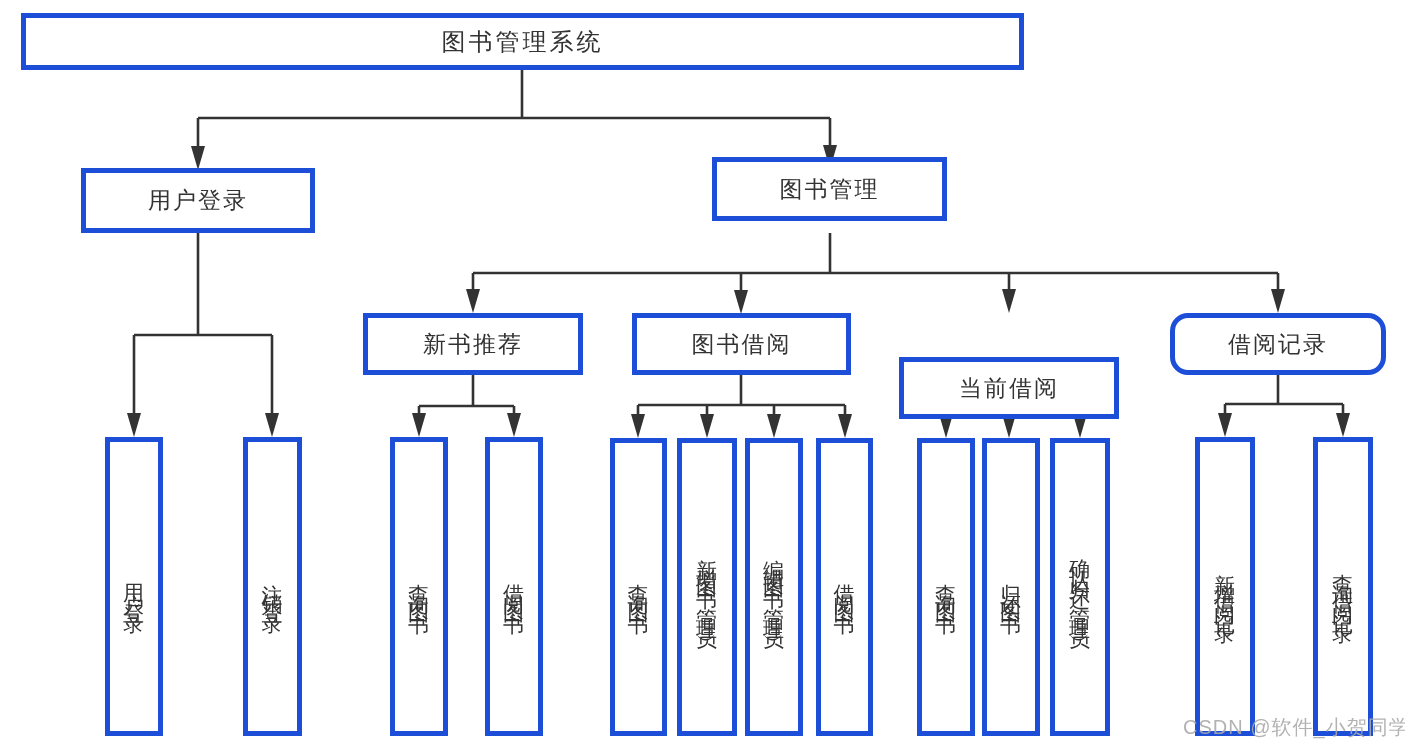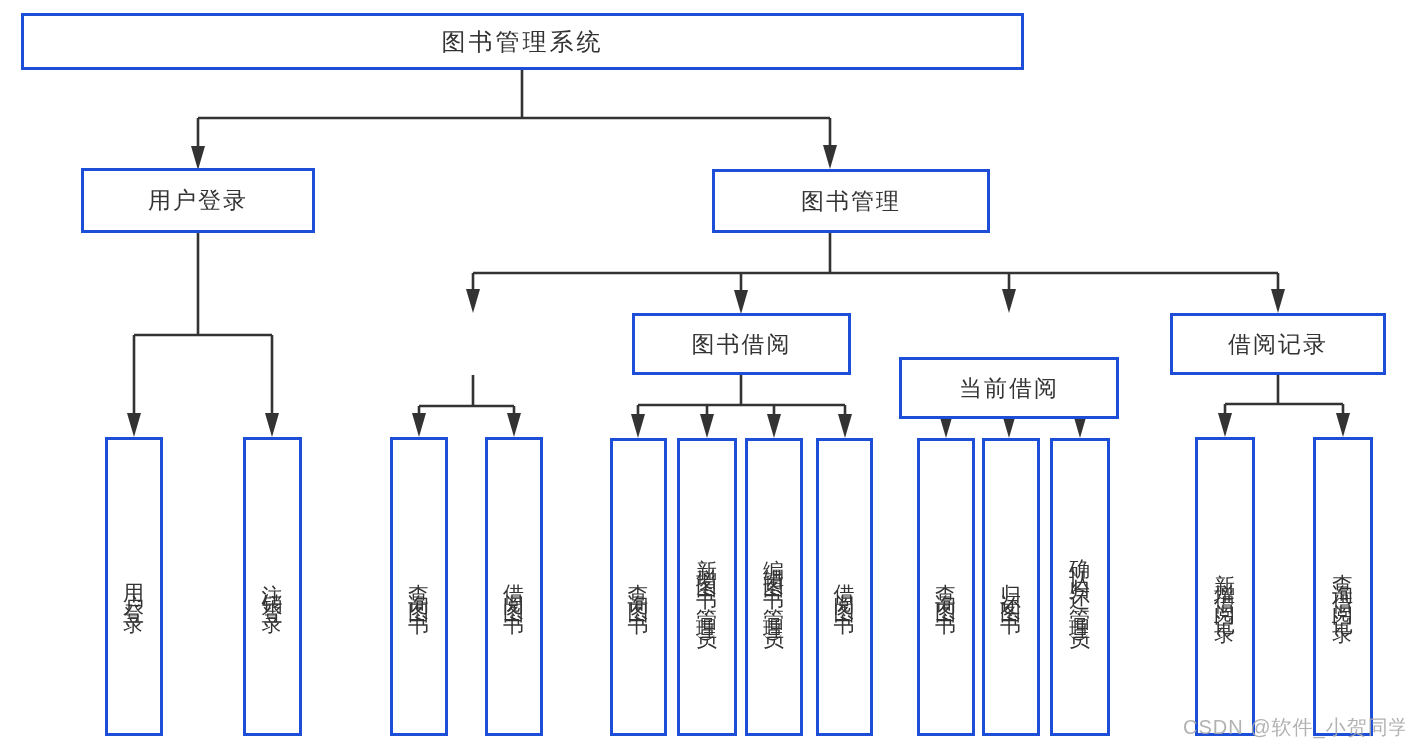--- a/index.html
+++ b/index.html
@@ -7,21 +7,21 @@
     position:relative;
     width:1405px;height:747px;
     background:#ffffff;
     font-family:"Liberation Sans", sans-serif;
     overflow:hidden;
   }
   .connectors{position:absolute;left:0;top:0;width:1405px;height:747px;}
   .node{
     position:absolute;
     box-sizing:border-box;
-    border:3px solid #1d4ed8;
+    border:5px solid #1d4ed8;
     background:#ffffff;
     display:flex;align-items:center;justify-content:center;
     color:#333333;
   }
   .node.h{font-size:23px;letter-spacing:2px;white-space:nowrap;}
   .node.root{font-size:24px;letter-spacing:3px;}
   .node.v{
     writing-mode:vertical-rl;
     font-size:21px;
     letter-spacing:10px;
@@ -106,25 +106,26 @@
       <polygon points="1009,438 1002,414 1016,414"></polygon>
       <polygon points="1080,438 1073,414 1087,414"></polygon>
       <polygon points="1225,437 1218,413 1232,413"></polygon>
       <polygon points="1343,437 1336,413 1350,413"></polygon>
     </g>
   </svg>
 
   <div class="node h root" style="left:21px;top:13px;width:1003px;height:57px;">图书管理系统</div>
 
   <div class="node h" style="left:81px;top:168px;width:234px;height:65px;">用户登录</div>
-  <div class="node h" style="left:712px;top:169px;width:278px;height:64px;">图书管理</div>
+  <div class="node h" style="left:712px;top:157px;width:235px;height:64px;">图书管理</div>
 
+  <div class="node h" style="left:363px;top:313px;width:220px;height:62px;">新书推荐</div>
   <div class="node h" style="left:632px;top:313px;width:219px;height:62px;text-align:right;">图书借阅</div>
   <div class="node h" style="left:899px;top:313px;width:220px;height:62px;margin-top:44px;">当前借阅</div>
-  <div class="node h" style="left:1170px;top:313px;width:216px;height:62px;">借阅记录</div>
+  <div class="node h" style="left:1170px;top:313px;width:216px;height:62px;border-radius:18px;">借阅记录</div>
 
   <div class="node v" style="left:105px;top:437px;width:58px;height:299px;">用户登录</div>
   <div class="node v" style="left:243px;top:437px;width:59px;height:299px;">注销登录</div>
 
   <div class="node v" style="left:390px;top:437px;width:58px;height:299px;">查询图书</div>
   <div class="node v" style="left:485px;top:437px;width:58px;height:299px;">借阅图书</div>
 
   <div class="node v" style="left:610px;top:438px;width:57px;height:298px;">查询图书</div>
   <div class="node v" style="left:677px;top:438px;width:60px;height:298px;">新增图书（管理员）</div>
   <div class="node v" style="left:745px;top:438px;width:58px;height:298px;">编辑图书（管理员）</div>

